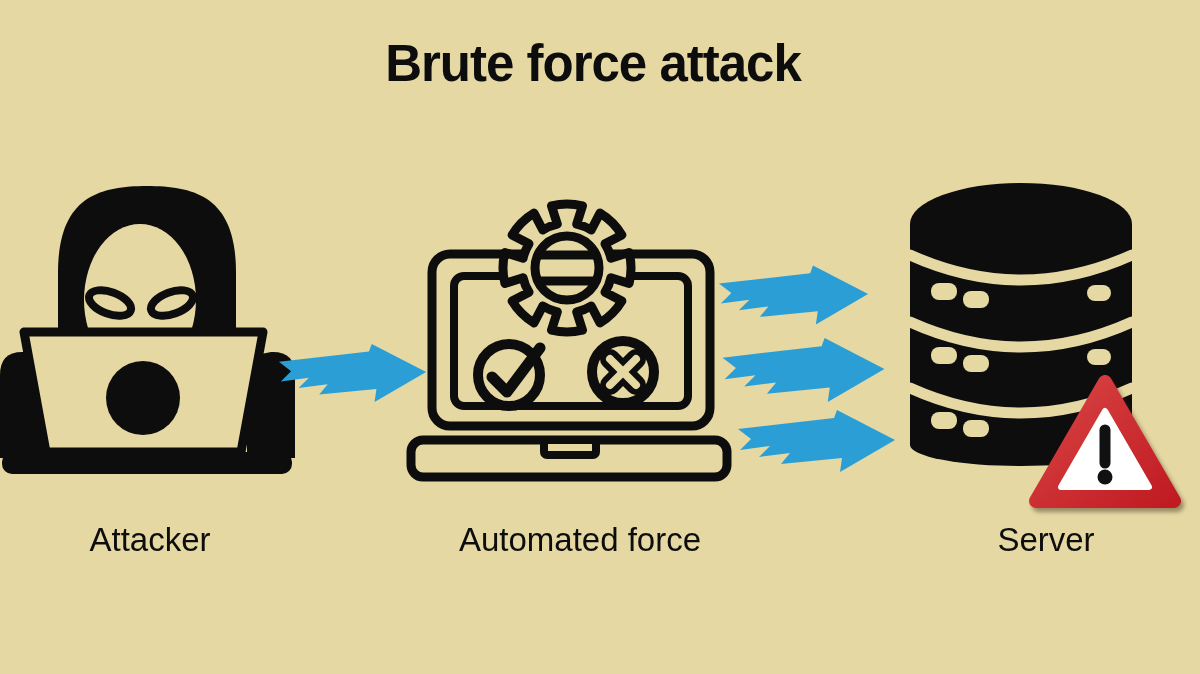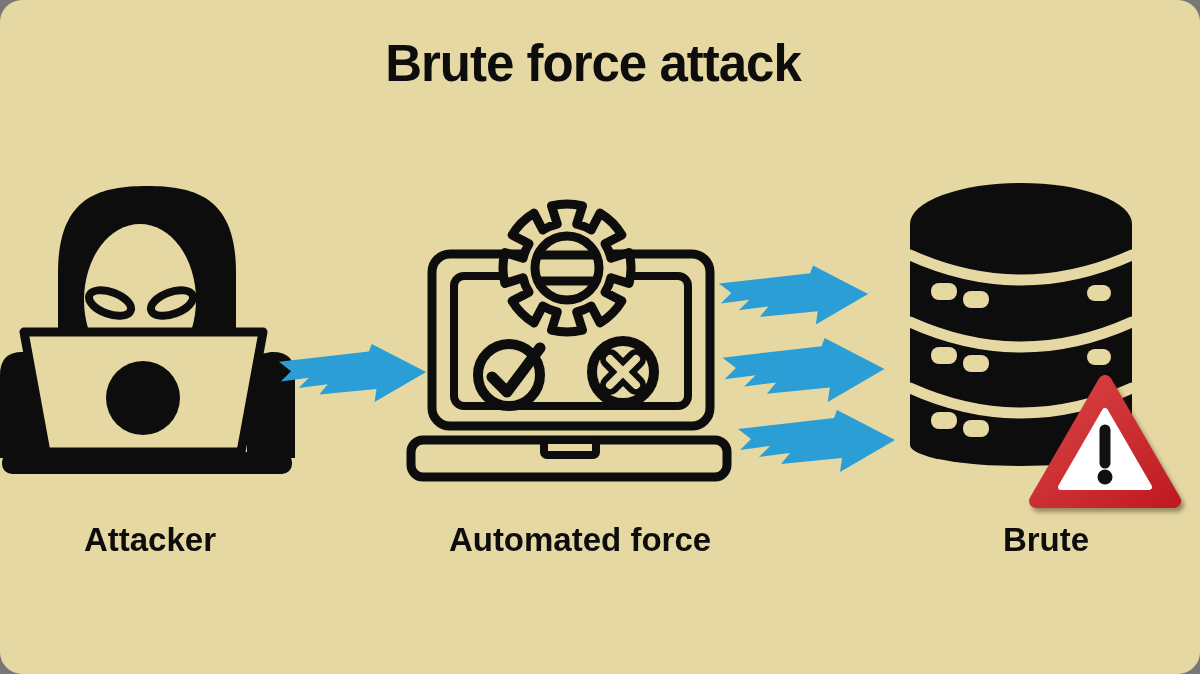--- a/index.html
+++ b/index.html
@@ -1,29 +1,28 @@
 <!DOCTYPE html>
 <html><head>
 <meta charset="utf-8">
 <style>
   html,body{margin:0;padding:0;background:#777;}
   .stage{
     position:relative;width:1200px;height:674px;overflow:hidden;
     background:var(--bg,#e5d8a3);
     font-family:"Liberation Sans",sans-serif;
-    border-radius:22px;
     --bg:#e5d8a3; --ink:#0d0d0d; --blue:#2b9fd5;
   }
   .abs{position:absolute;}
   .title{
     top:34px;left:0;width:1186px;text-align:center;
     font-size:51px;font-weight:bold;letter-spacing:-1px;color:var(--ink);
   }
   .node-label{
-    top:521px;text-align:center;font-size:33px;font-weight:bold;color:var(--ink);
+    top:521px;text-align:center;font-size:33px;font-weight:normal;color:var(--ink);
   }
   .lbl-attacker{left:0;width:300px;}
   .lbl-tool{left:410px;width:340px;}
   .lbl-server{left:896px;width:300px;}
   svg{display:block;overflow:visible;}
   .f-ink{fill:var(--ink);}
   .f-bg{fill:var(--bg);}
   .f-blue{fill:var(--blue);}
   .s-ink{stroke:var(--ink);fill:none;}
   .fbg-sink{fill:var(--bg);stroke:var(--ink);}
@@ -128,15 +127,15 @@
     <path d="M77,12 L146,131 L8,131 Z" fill="url(#redg)" stroke="url(#redg)" stroke-width="14" stroke-linejoin="round"></path>
     <path d="M77,41 L121,117 L33,117 Z" fill="#ffffff" stroke="#ffffff" stroke-width="6" stroke-linejoin="round"></path>
     <g>
       <line x1="77" y1="60" x2="77" y2="93" stroke="#111111" stroke-width="11" stroke-linecap="round"></line>
       <circle cx="77" cy="107" r="7.5" fill="#111111"></circle>
     </g>
   </svg>
 
   <div class="abs node-label lbl-attacker">Attacker</div>
   <div class="abs node-label lbl-tool">Automated force</div>
-  <div class="abs node-label lbl-server">Brute</div>
+  <div class="abs node-label lbl-server">Server</div>
 
 </div>
 
 </body></html>

